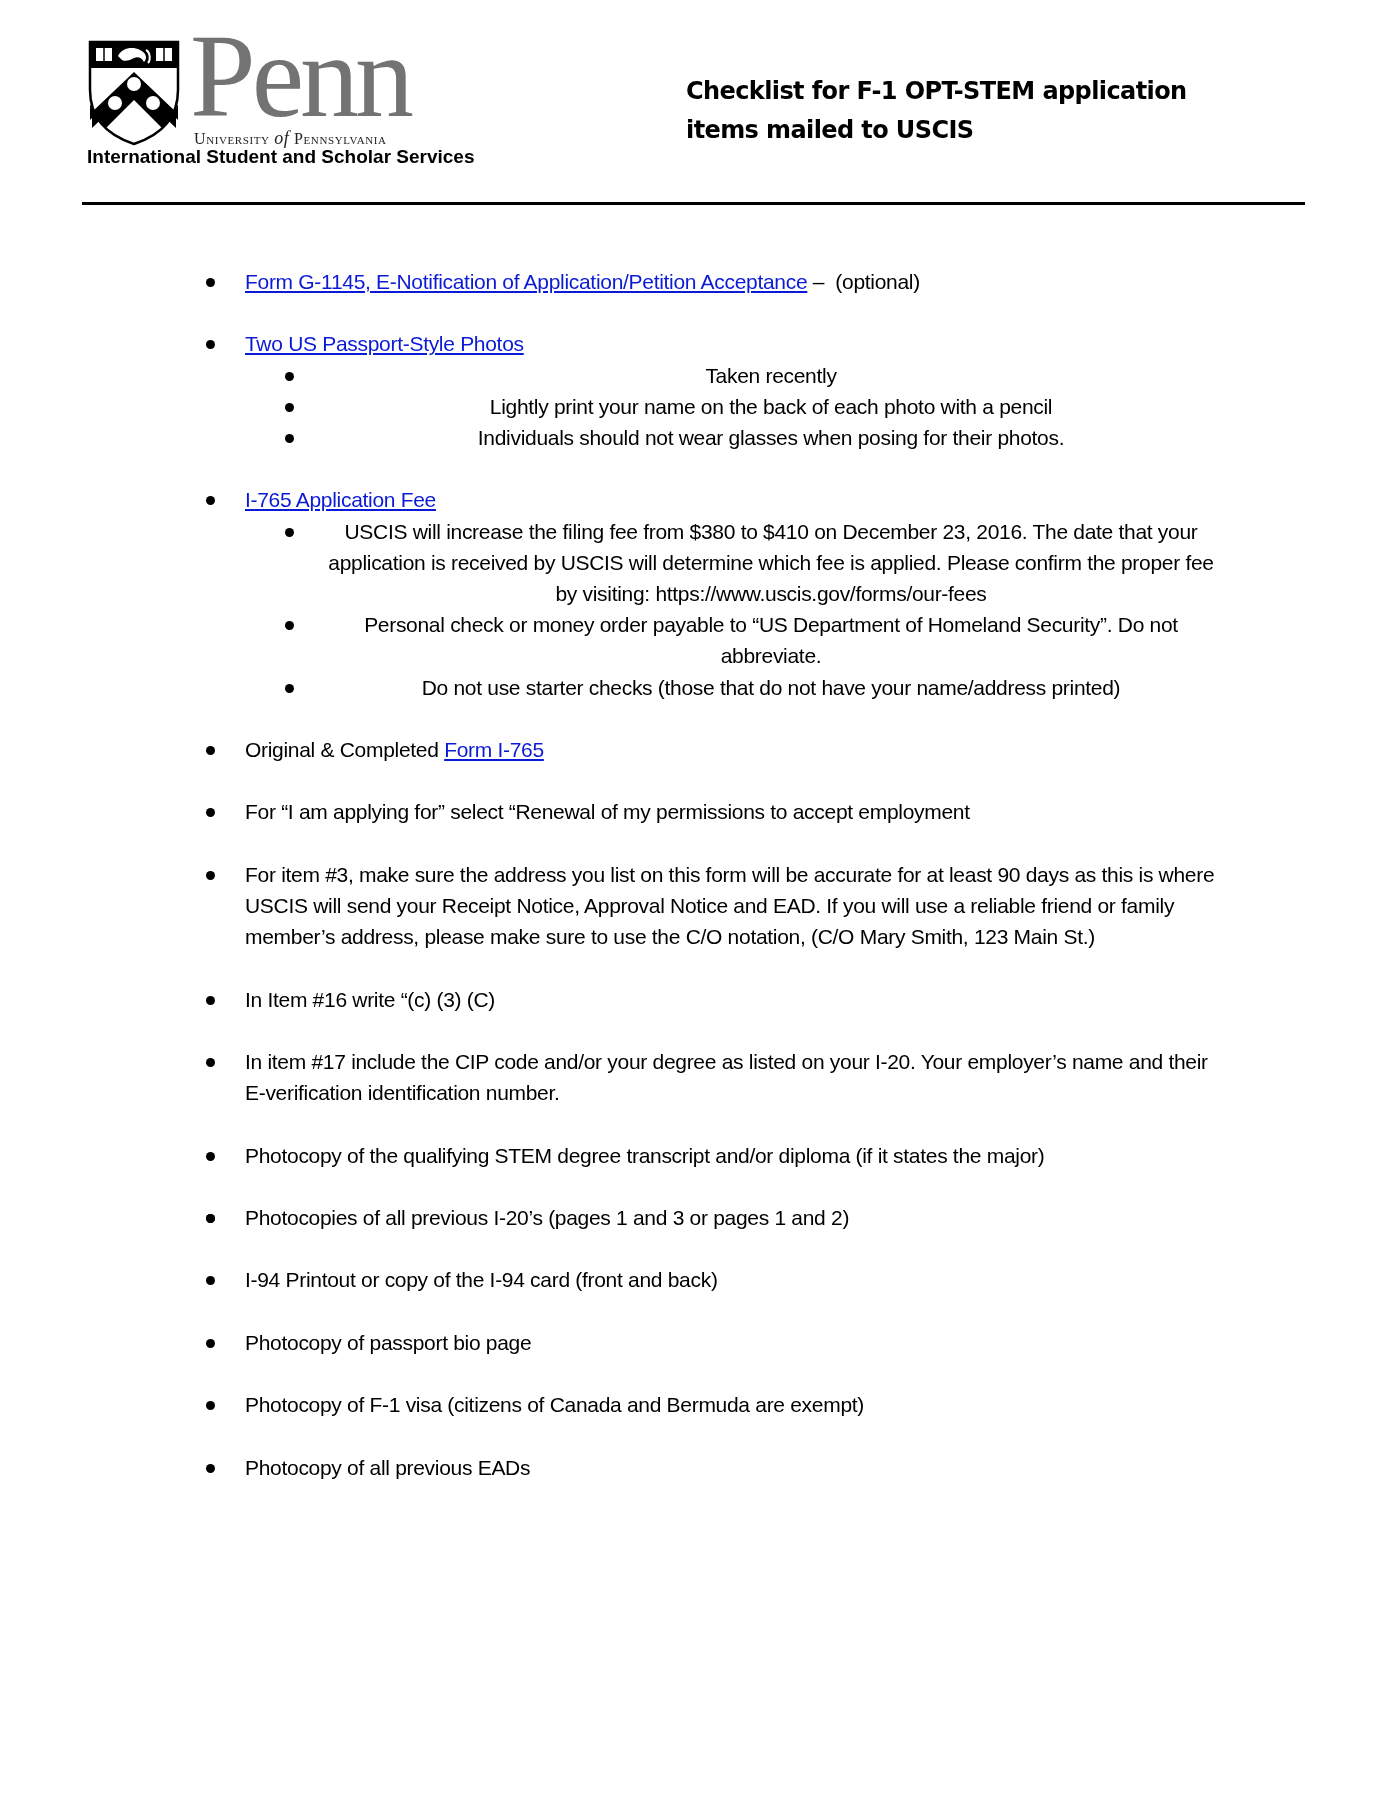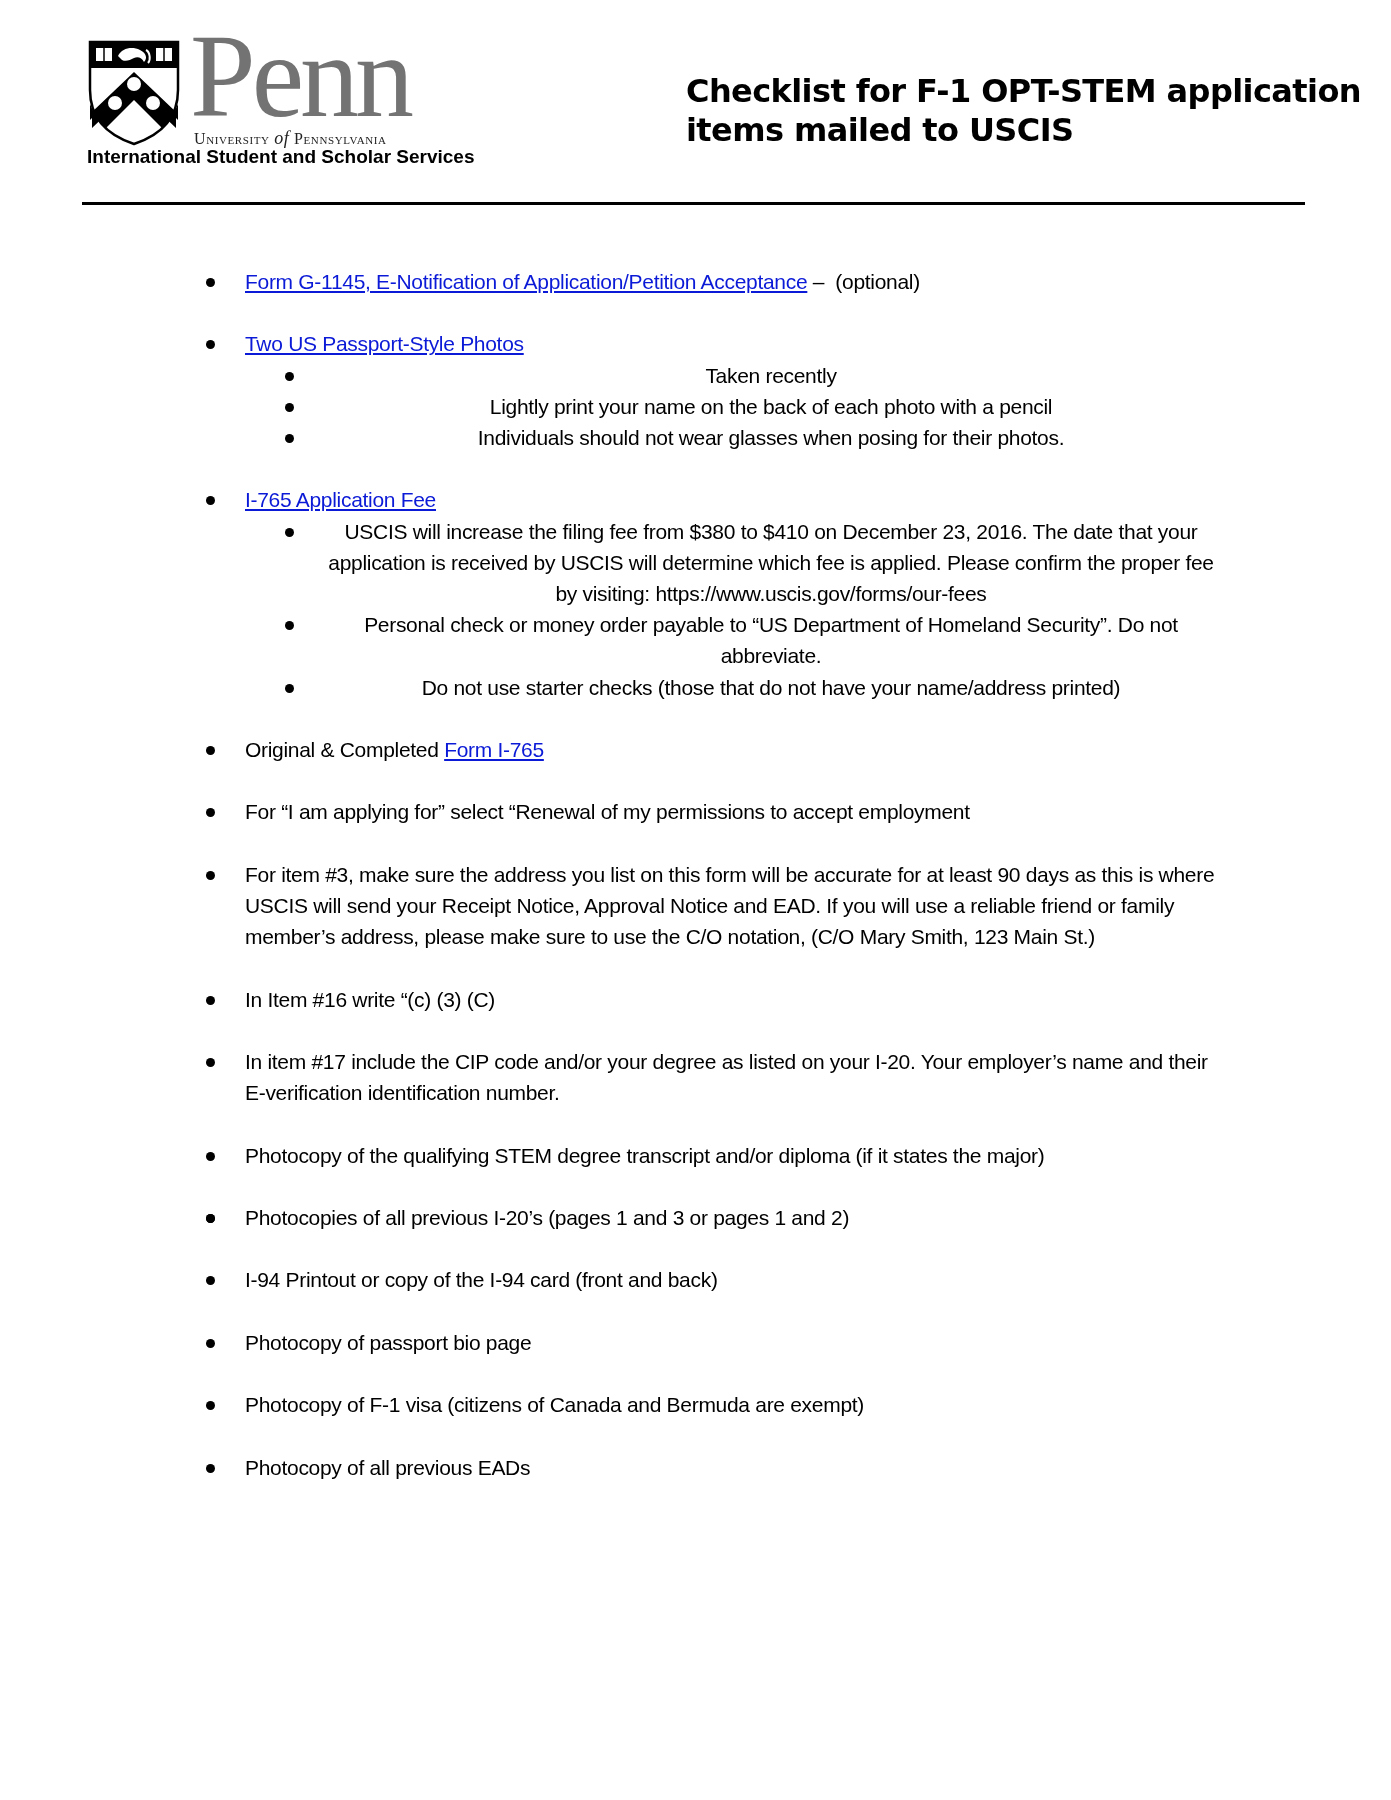--- a/index.html
+++ b/index.html
@@ -5,21 +5,21 @@
   html, body { margin: 0; padding: 0; background: #ffffff; }
   body { width: 1391px; height: 1800px; position: relative; overflow: hidden; font-family: "Liberation Sans", sans-serif; color: #000; }
 
   .logo-shield { position: absolute; left: 88px; top: 40px; width: 92px; height: 106px; }
   .logo-wordmark { position: absolute; left: 190px; top: 18px; font-family: "Liberation Serif", serif; font-size: 118px; line-height: 118px; letter-spacing: -4px; color: #737373; }
   .logo-sub { position: absolute; left: 194px; top: 128px; font-family: "Liberation Serif", serif; font-size: 16px; letter-spacing: 0.6px; color: #222; white-space: nowrap; }
   .logo-sub .sc { font-variant: small-caps; text-align: center; }
   .logo-sub .of { font-style: italic; font-size: 18px; }
   .dept { position: absolute; left: 87px; top: 146px; font-family: "Liberation Sans", sans-serif; font-weight: bold; font-size: 19px; white-space: nowrap; }
 
-  .doc-title { position: absolute; left: 686px; top: 72px; font-family: "DejaVu Sans", sans-serif; font-weight: bold; font-size: 32px; line-height: 39px; letter-spacing: -0.6px; }
+  .doc-title { position: absolute; left: 686px; top: 72px; font-family: "DejaVu Sans", sans-serif; font-weight: bold; font-size: 24px; line-height: 39px; letter-spacing: -0.6px; }
 
   .rule { position: absolute; left: 82px; top: 202px; width: 1223px; height: 3px; background: #000; }
 
   .checklist { position: absolute; left: 0; top: 266px; width: 1164px; margin: 0; padding: 0; list-style: none;
     font-family: "Liberation Sans", sans-serif; font-size: 21px; line-height: 31.2px; letter-spacing: -0.3px; }
   .item { position: relative; padding-left: 245px; width: 970px; margin-bottom: 31.2px; }
   .item .bullet, .sub .bullet { position: absolute; width: 9px; height: 9px; border-radius: 50%; background: #000; }
   .item > .bullet { left: 206px; top: 12px; }
   .sublist { list-style: none; margin: 0; padding: 0; }
   .sub { position: relative; padding-left: 82px; margin-left: 0; text-align: center; }

